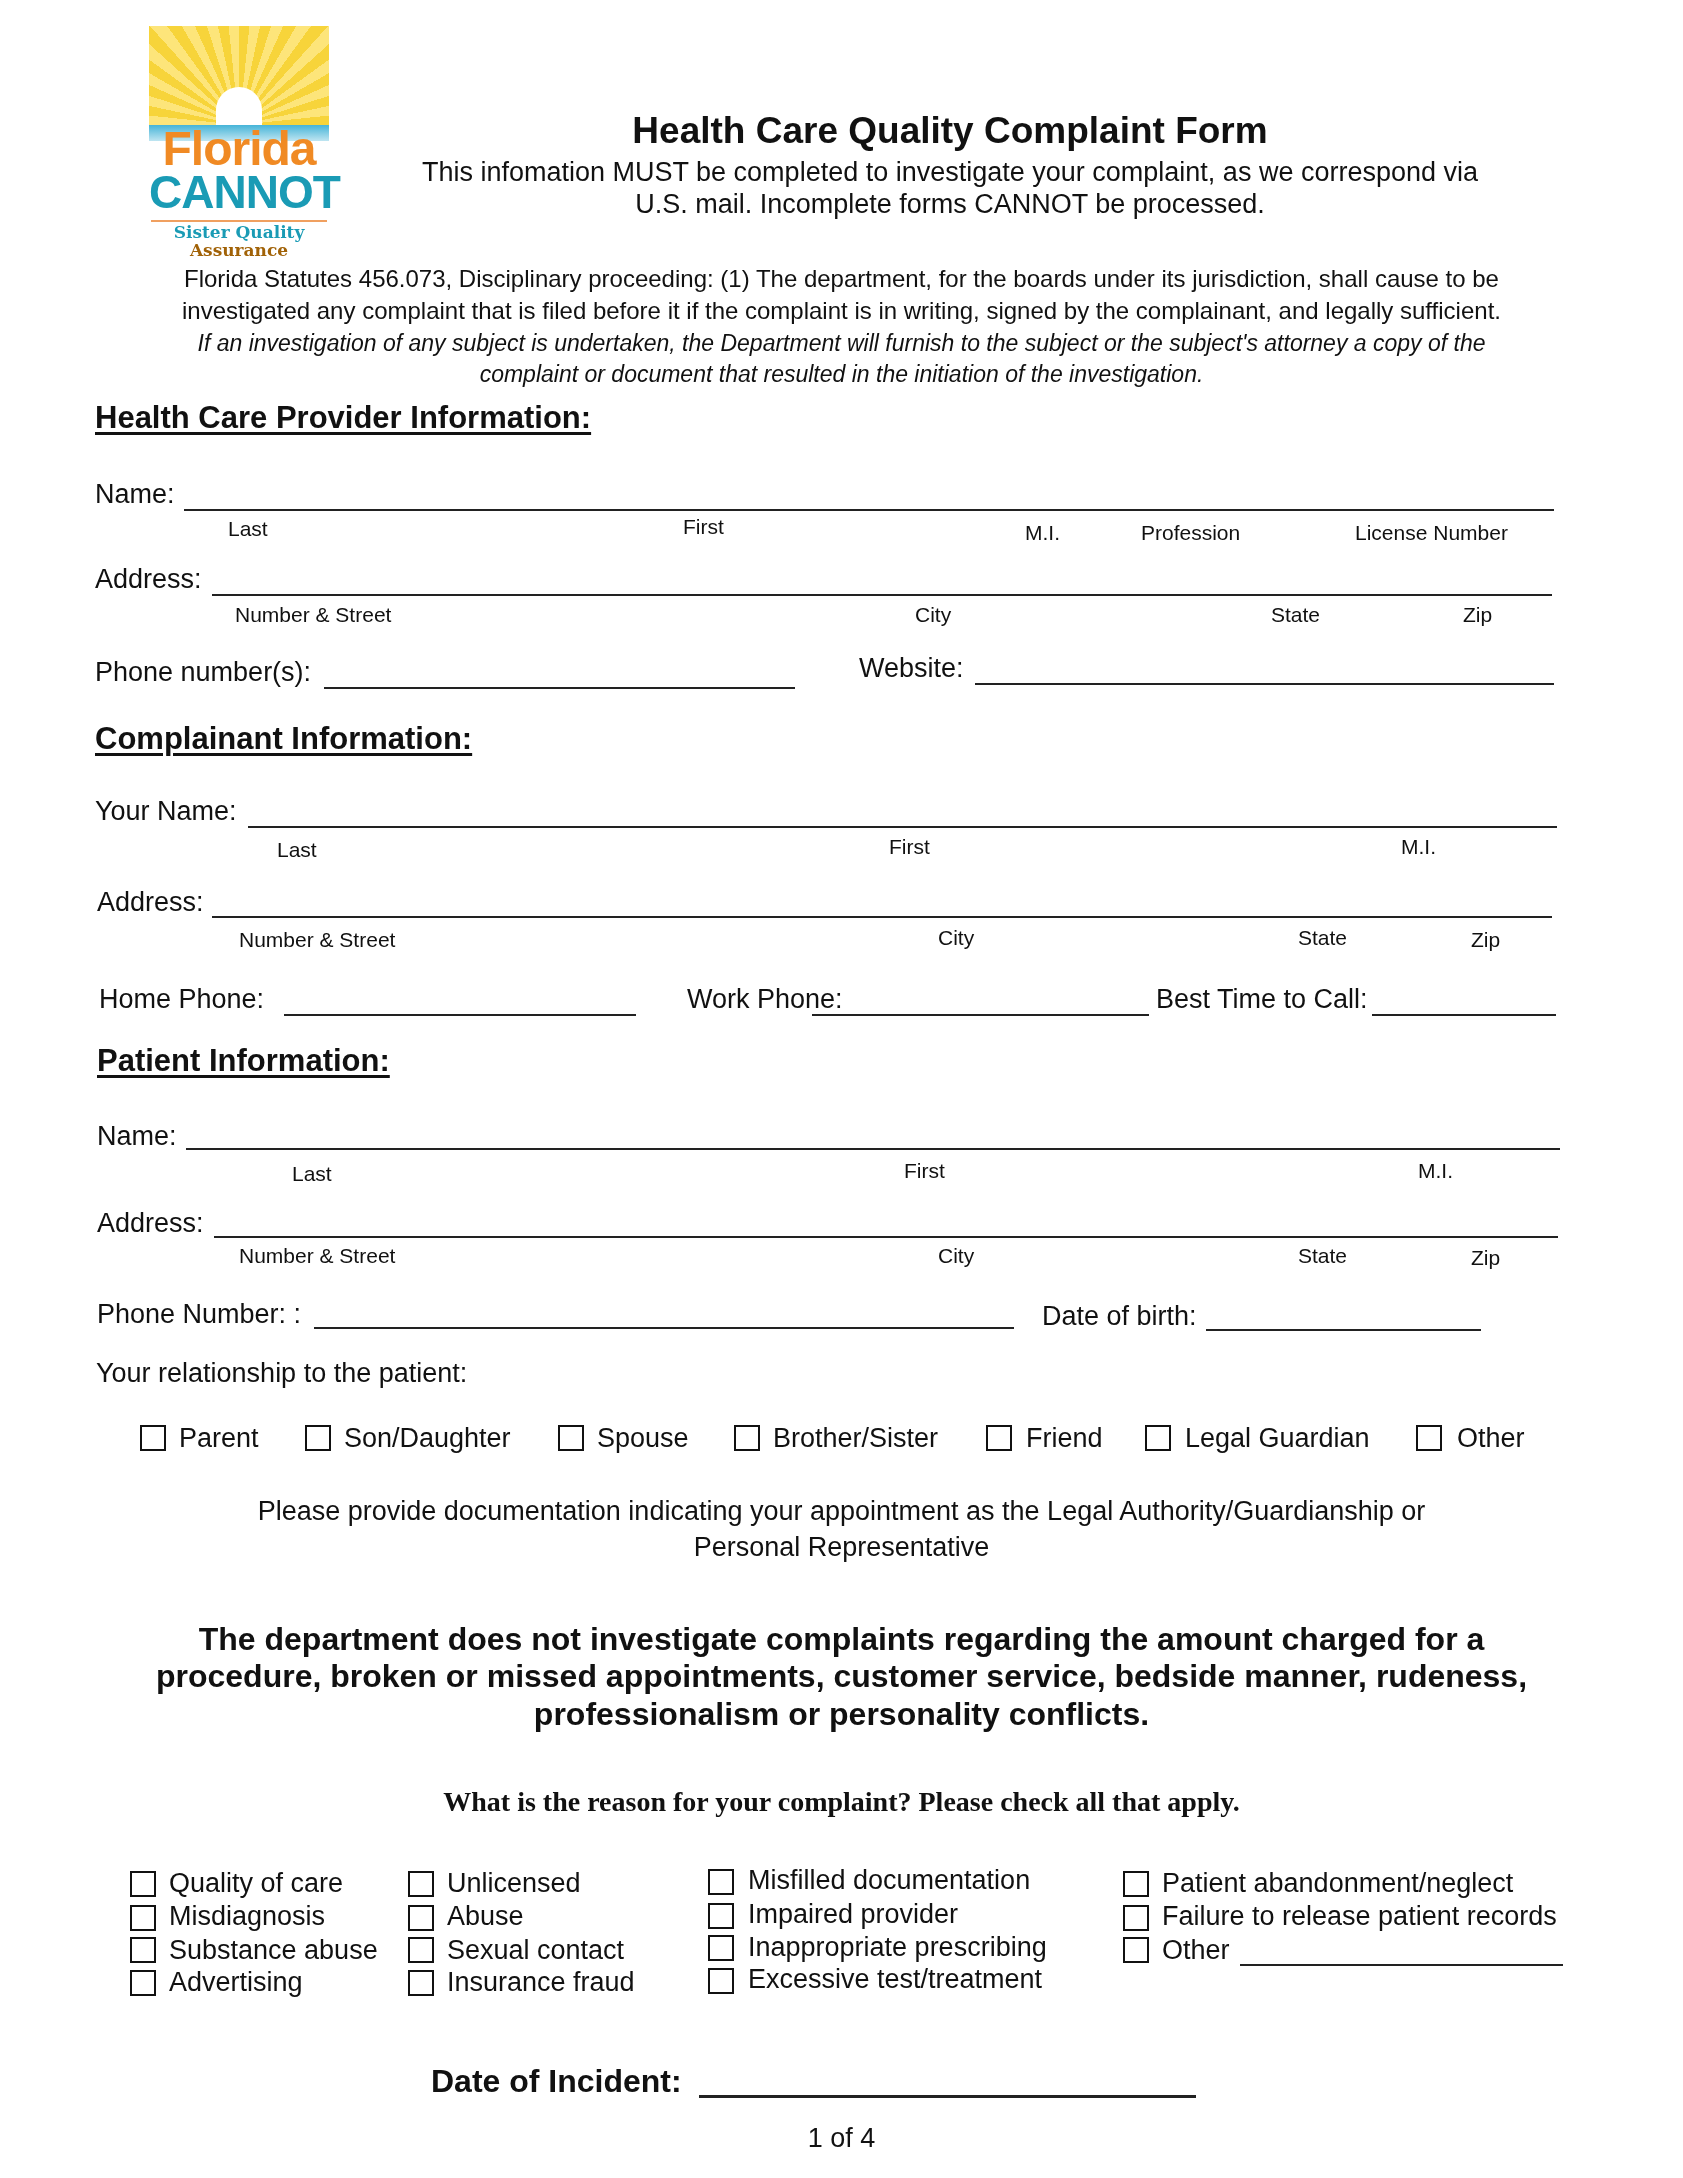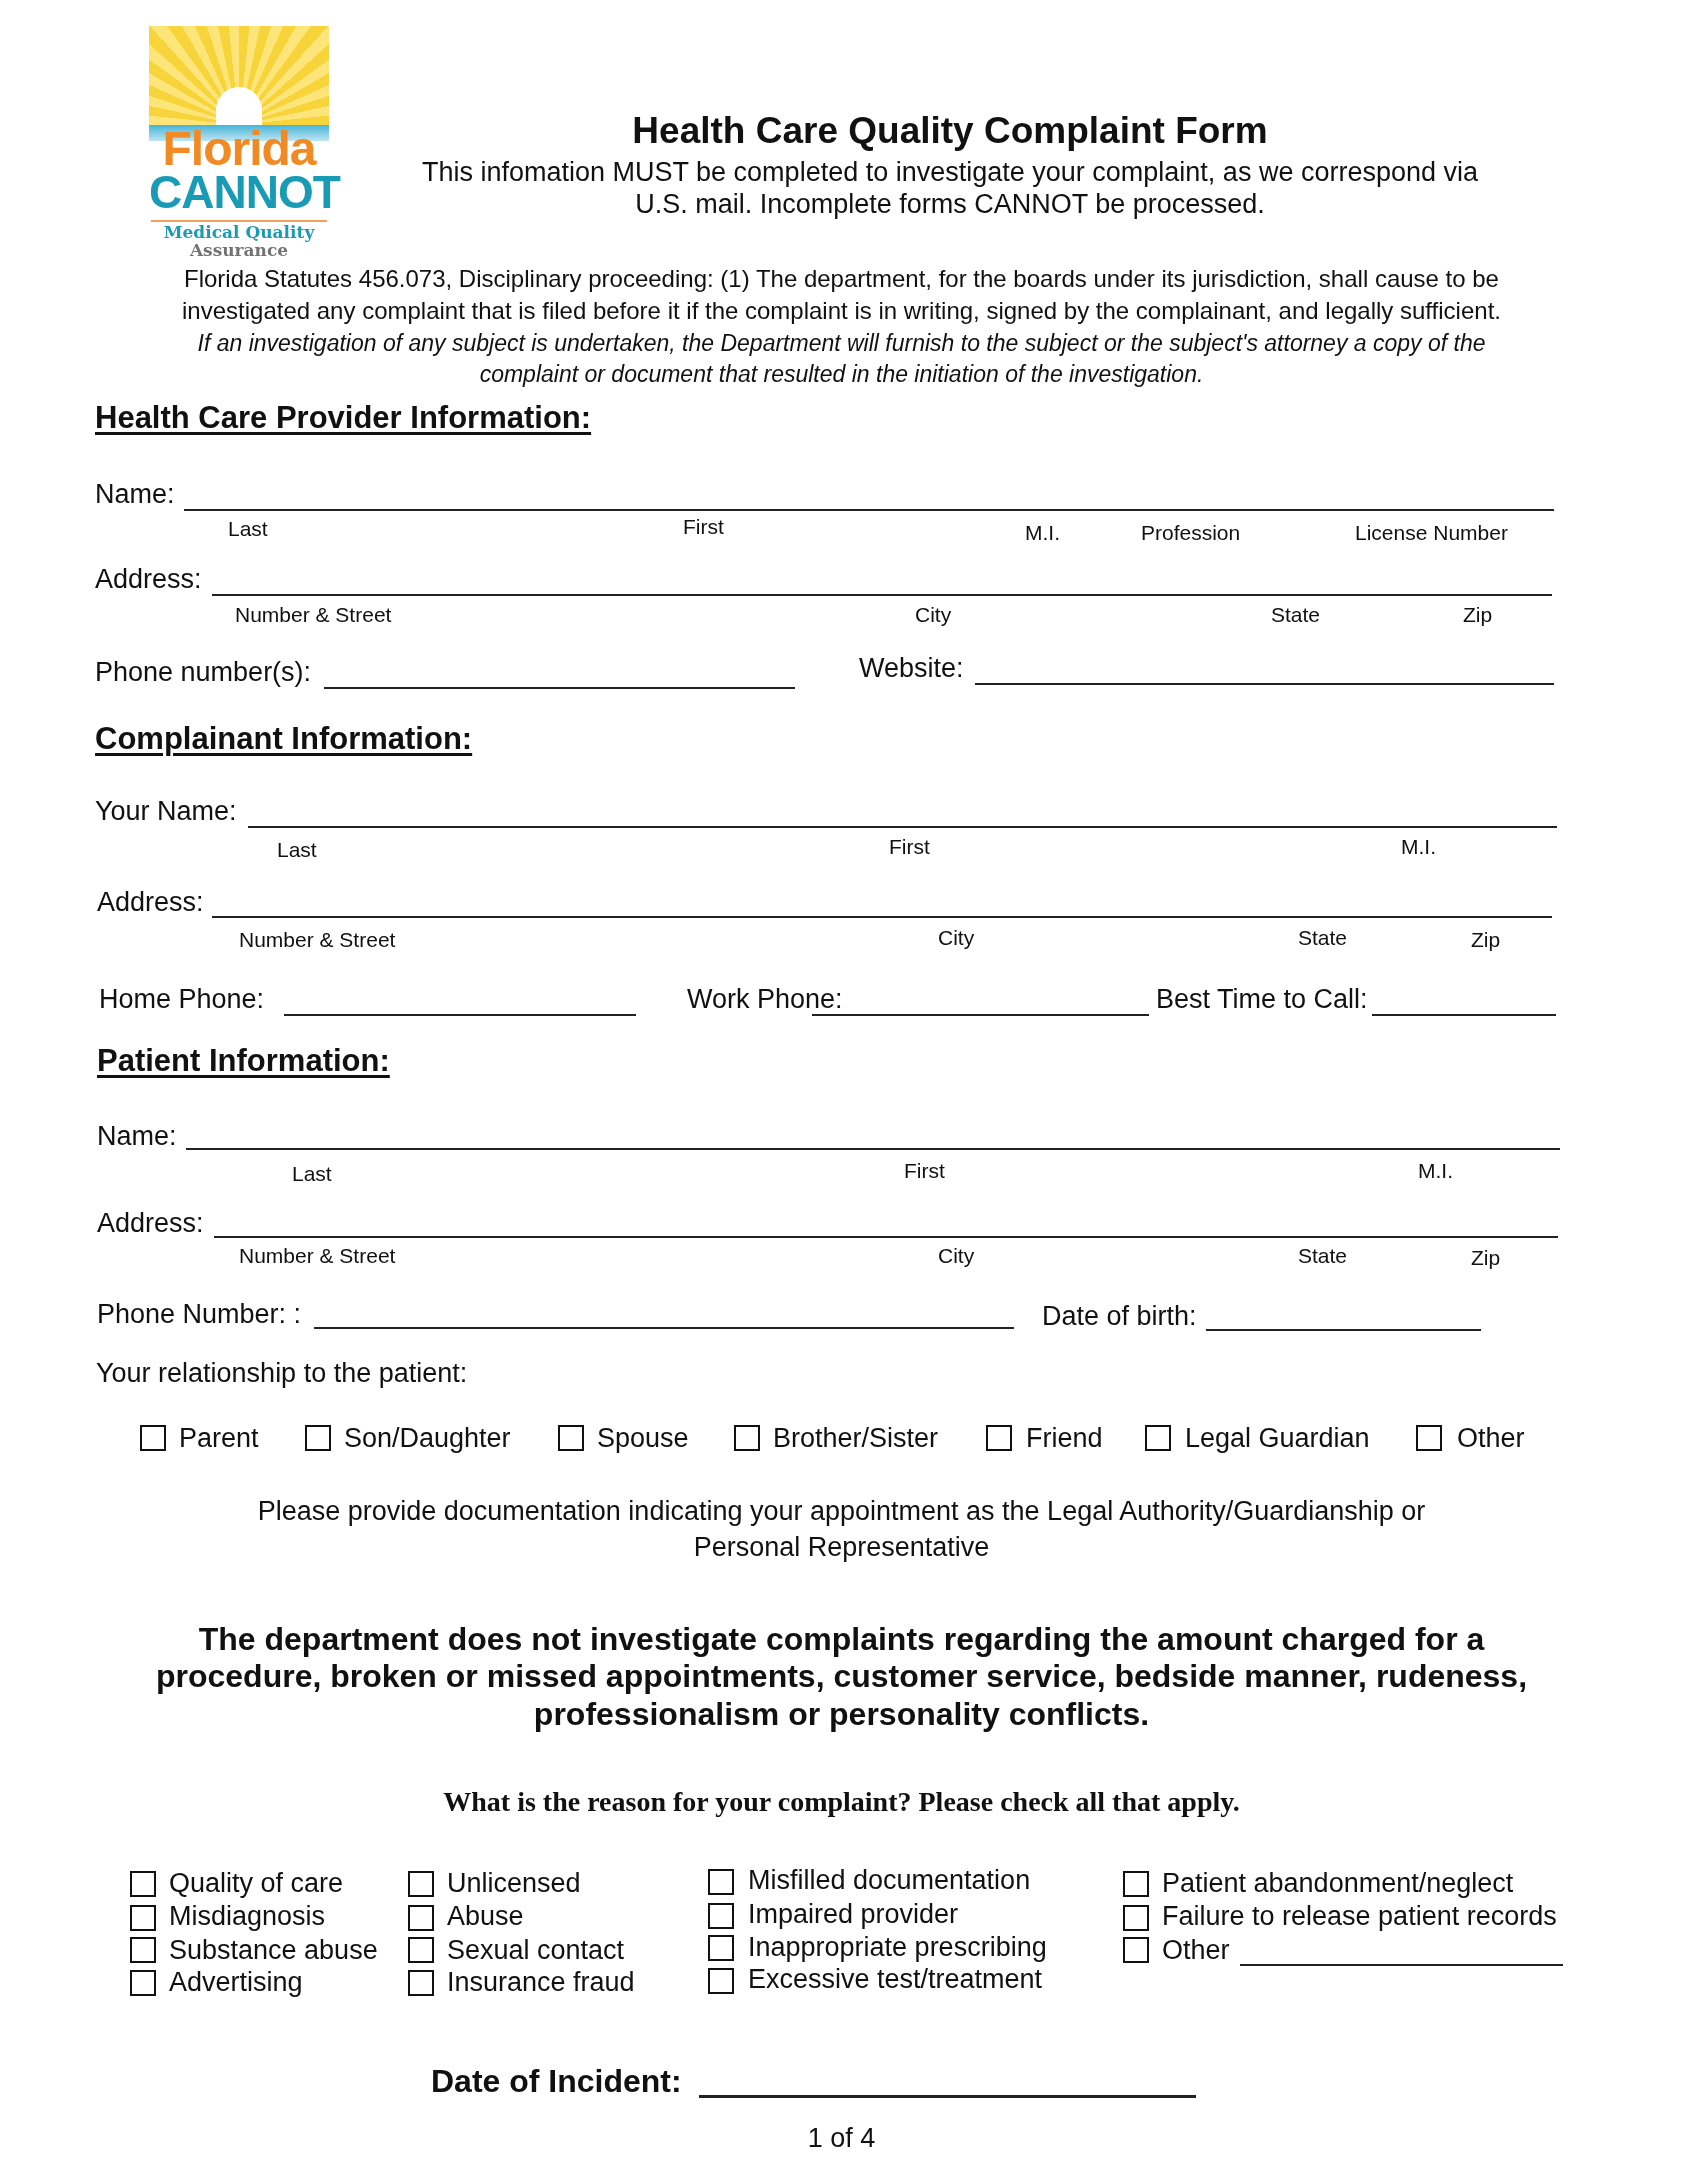--- a/index.html
+++ b/index.html
@@ -25,33 +25,33 @@
   
   .logo { position:absolute; left:149px; top:26px; width:180px; height:220px; }
   .logo .sun { position:absolute; left:0; top:0; width:180px; height:99px;
      background: repeating-conic-gradient(from 0deg at 50% 100%, #f7d43a 0deg 6deg, #fde57a 6deg 12deg); }
   .logo .disc { position:absolute; left:67px; top:61px; width:46px; height:38px; border-radius:23px 23px 0 0; background:#fff; }
   .logo .sea { position:absolute; left:0; top:99px; width:180px; height:16px; background:linear-gradient(#45b4d8,#bfe5f1); }
   .logo .fl { position:absolute; left:0; top:95px; width:180px; text-align:center; color:#f08a24; font-weight:bold; font-size:48px; letter-spacing:-1px; }
   .logo .hl { position:absolute; left:0; top:139px; width:180px; text-align:center; color:#1a9bb5; font-weight:bold; font-size:46px; letter-spacing:-1px; }
   .logo .rule { position:absolute; left:2px; top:194px; width:176px; border-top:2px solid #f0a060; }
   .logo .mq { position:absolute; left:0; top:196px; width:180px; text-align:center; color:#1a9bb5; font-weight:bold; font-family:"DejaVu Serif", serif; font-size:17px; }
-  .logo .as { position:absolute; left:0; top:214px; width:180px; text-align:center; color:#737373; font-weight:bold; font-family:"DejaVu Serif", serif; font-size:17px; }
+  .logo .as { position:absolute; left:0; top:214px; width:180px; text-align:center; color:#a16207; font-weight:bold; font-family:"DejaVu Serif", serif; font-size:17px; }
 </style>
 </head>
 <body>
 
 <div class="logo">
   <div class="sun"></div>
   <div class="disc"></div>
   <div class="sea"></div>
   <div class="fl">Florida</div>
   <div class="hl">CANNOT</div>
   <div class="rule"></div>
-  <div class="mq">Medical Quality</div>
+  <div class="mq">Sister Quality</div>
   <div class="as">Assurance</div>
 </div>
 
 <div class="abs title" style="left:554px; width:792px; text-align:center; top:110px;">Health Care Quality Complaint Form</div>
 <div class="abs sub" style="left:356px; width:1188px; text-align:center; top:156px;">This infomation MUST be completed to investigate your complaint, as we correspond via</div>
 <div class="abs sub" style="left:356px; width:1188px; text-align:center; top:188px;">U.S. mail.  Incomplete forms CANNOT be processed.</div>
 
 <div class="abs statute center" style="top:263px;">Florida Statutes 456.073, Disciplinary proceeding: (1) The department, for the boards under its jurisdiction, shall cause to be</div>
 <div class="abs statute center" style="top:295px;">investigated any complaint that is filed before it if the complaint is in writing, signed by the complainant, and legally sufficient.</div>
 <div class="abs statute center" style="top:327px;"><span class="it">If an investigation of any subject is undertaken, the Department will furnish to the subject or the subject's attorney a copy of the</span></div>

